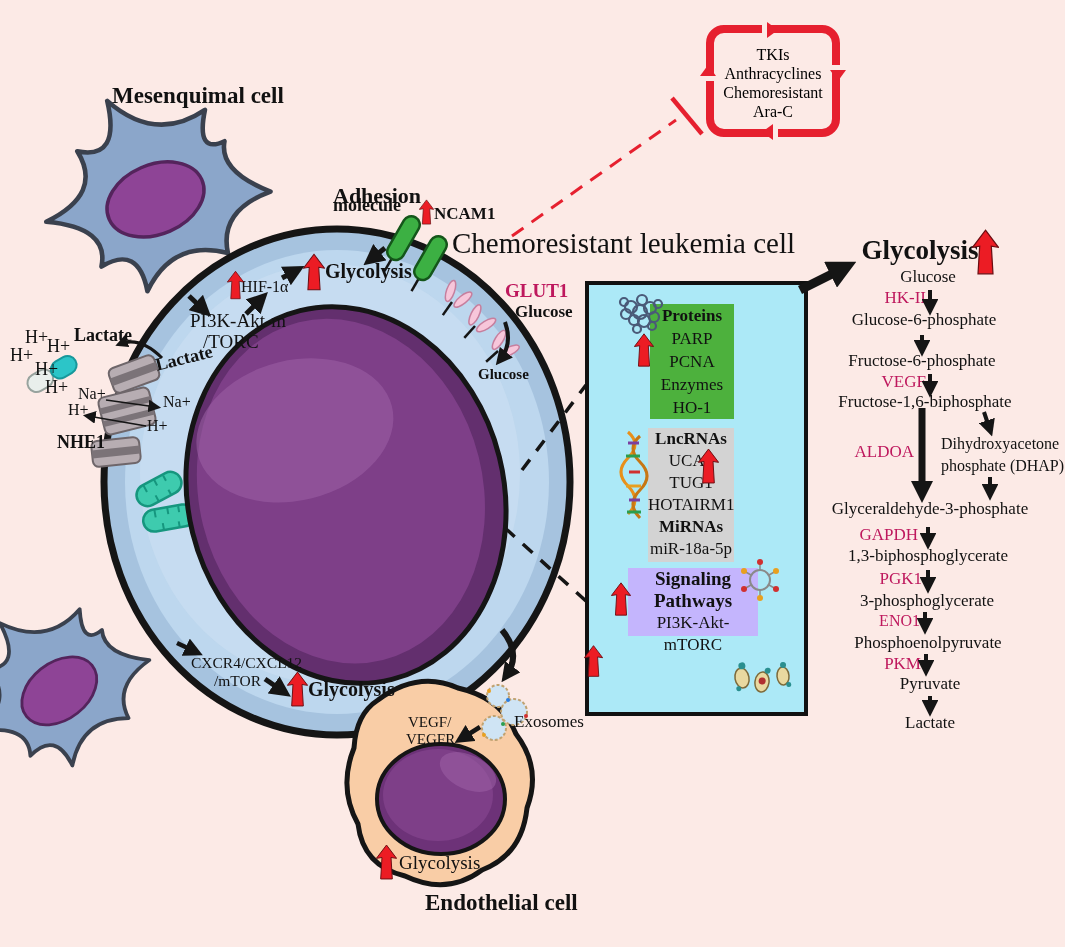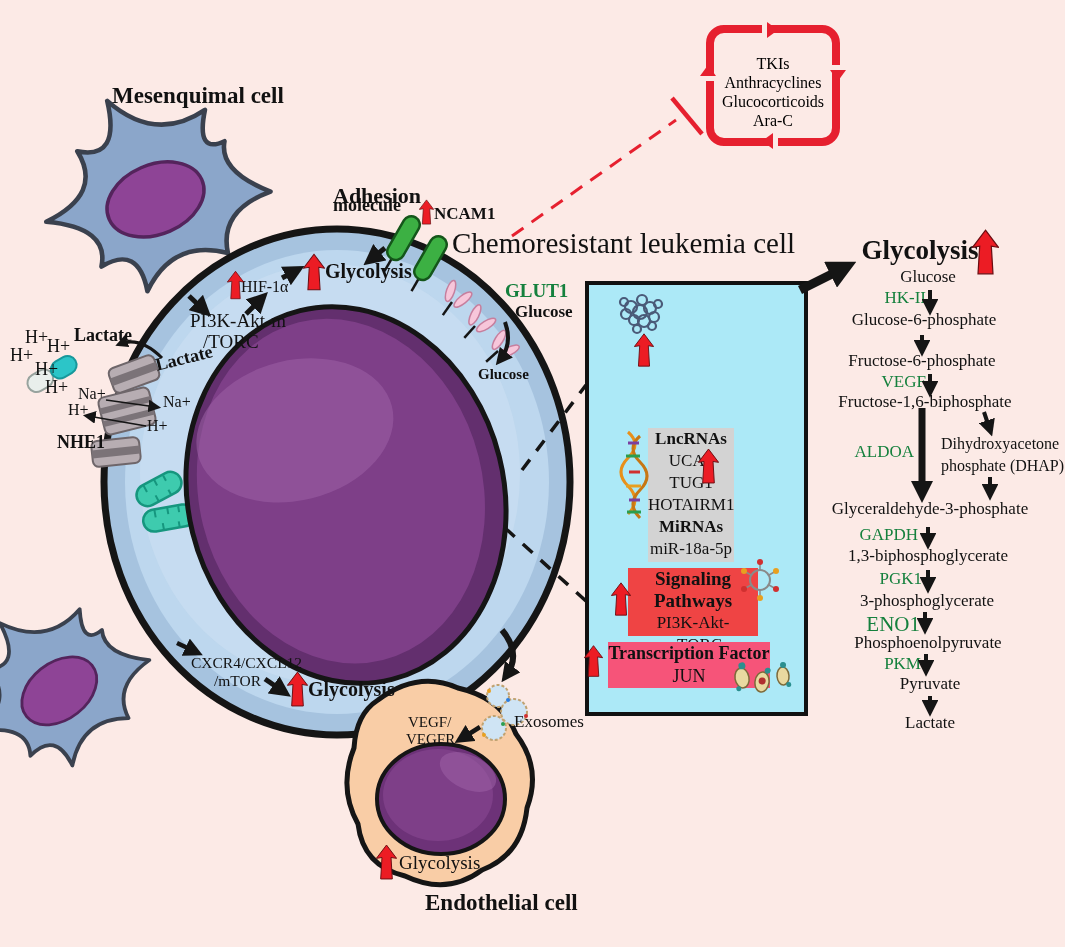--- a/index.html
+++ b/index.html
@@ -3,23 +3,23 @@
 <meta charset="utf-8">
 <style>
   html,body{margin:0;padding:0;background:#fff}
   #stage{position:relative;width:1065px;height:947px;background:#fceae6;
          font-family:"Liberation Serif",serif;overflow:hidden}
   #art1{position:absolute;left:0;top:0;z-index:0}
   #art2{position:absolute;left:0;top:0;z-index:3;pointer-events:none}
   .lbl{position:absolute;white-space:nowrap;color:#111;line-height:1.05;z-index:2}
   .b{font-weight:bold}
   .it{}
-  .teal{color:#15803d}
+  .teal{color:#be185d}
   #drugbox{position:absolute;left:706px;top:25px;width:118px;height:84px;
-           border:8px solid #e6202f;border-radius:18px;padding-top:21px;
+           border:8px solid #e6202f;border-radius:18px;padding-top:12px;
            text-align:center;font-size:16px;line-height:19px;z-index:2}
   .notch{position:absolute;display:flex;align-items:center}
   .n-gap{width:5px;height:13px;background:#fceae6}
   .n-tri{width:0;height:0;border-top:8px solid transparent;
          border-bottom:8px solid transparent;border-left:11px solid #e6202f}
   #infobox{position:absolute;left:585px;top:281px;width:215px;height:427px;
            background:#ace9f7;border:4px solid #111;z-index:1}
   .ibox{position:absolute;text-align:center;color:#111}
   .ibox div{overflow:hidden}
 </style>
@@ -138,57 +138,60 @@
   </g>
   <g>
     <line x1="522" y1="470" x2="586" y2="385" stroke="#151515" stroke-width="3.5" stroke-dasharray="13,11"></line>
     <line x1="505" y1="528" x2="586" y2="601" stroke="#151515" stroke-width="3.5" stroke-dasharray="13,11"></line>
   </g>
 </svg>
 
 <div id="drugbox">
   <div>TKIs</div>
   <div>Anthracyclines</div>
-  <div>Glucocorticoids</div>
+  <div>Chemoresistant</div>
   <div>Ara-C</div>
   <span class="notch" style="left:48px;top:-11px">
         <span class="n-gap"></span>
         <span class="n-tri"></span>
       </span>
   <span class="notch" style="right:-14px;top:32px;transform:rotate(90deg)">
         <span class="n-gap"></span>
         <span class="n-tri"></span>
       </span>
   <span class="notch" style="left:48px;bottom:-11px;transform:rotate(180deg)">
         <span class="n-gap"></span>
         <span class="n-tri"></span>
       </span>
   <span class="notch" style="left:-14px;top:32px;transform:rotate(270deg)">
         <span class="n-gap"></span>
         <span class="n-tri"></span>
       </span>
 </div>
 
 <div id="infobox">
+  <div class="ibox" style="left:61px;top:19px;width:84px;height:115px;background:#4db13d;font-size:17px;line-height:23px">
+    <div class="b">Proteins</div>
+    <div>PARP</div>
+    <div>PCNA</div>
+    <div>Enzymes</div>
+    <div>HO-1</div>
+  </div>
   <div class="ibox" style="left:59px;top:143px;width:86px;height:134px;background:#d3d3d3;font-size:17px;line-height:22px">
     <div class="b">LncRNAs</div>
     <div>UCA1</div>
     <div>TUG1</div>
     <div>HOTAIRM1</div>
     <div class="b">MiRNAs</div>
     <div>miR-18a-5p</div>
   </div>
-  <div class="ibox" style="left:39px;top:283px;width:130px;height:68px;background:#ef4444;font-size:17px;line-height:22px">
+  <div class="ibox" style="left:39px;top:283px;width:130px;height:68px;background:#c4b5fd;font-size:17px;line-height:22px">
     <div class="b" style="font-size:19px">Signaling</div>
     <div class="b" style="font-size:19px">Pathways</div>
     <div>PI3K-Akt-mTORC</div>
-  </div>
-  <div class="ibox" style="left:19px;top:357px;width:162px;height:46px;background:#f65479;font-size:18px;line-height:23px">
-    <div class="b">Transcription Factor</div>
-    <div>JUN</div>
   </div>
 </div>
 
 <div class="lbl b" style="left:112px;top:84px;font-size:23px">Mesenquimal cell</div>
 <div class="lbl it" style="left:452px;top:228px;font-size:29px">Chemoresistant leukemia cell</div>
 
 <div class="lbl b" style="left:333px;top:184px;font-size:22px">Adhesion</div>
 <div class="lbl b" style="left:333px;top:196px;font-size:18px">molecule</div>
 <div class="lbl b" style="left:434px;top:205px;font-size:17px">NCAM1</div>
 <div class="lbl b" style="left:325px;top:261px;font-size:20px">Glycolysis</div>
@@ -231,21 +234,21 @@
 <div class="lbl teal" style="left:926px;top:373px;font-size:17px;transform:translateX(-100%)">VEGF</div>
 <div class="lbl" style="left:925px;top:393px;font-size:17px;transform:translateX(-50%)">Fructose-1,6-biphosphate</div>
 <div class="lbl" style="left:941px;top:436px;font-size:16px">Dihydroxyacetone</div>
 <div class="lbl" style="left:941px;top:458px;font-size:16px">phosphate (DHAP)</div>
 <div class="lbl teal" style="left:914px;top:443px;font-size:17px;transform:translateX(-100%)">ALDOA</div>
 <div class="lbl" style="left:930px;top:500px;font-size:17px;transform:translateX(-50%)">Glyceraldehyde-3-phosphate</div>
 <div class="lbl teal" style="left:918px;top:526px;font-size:17px;transform:translateX(-100%)">GAPDH</div>
 <div class="lbl" style="left:928px;top:547px;font-size:17px;transform:translateX(-50%)">1,3-biphosphoglycerate</div>
 <div class="lbl teal" style="left:922px;top:570px;font-size:17px;transform:translateX(-100%)">PGK1</div>
 <div class="lbl" style="left:927px;top:592px;font-size:17px;transform:translateX(-50%)">3-phosphoglycerate</div>
-<div class="lbl teal" style="left:920px;top:613px;font-size:21px;transform:translateX(-100%)">ENO1</div>
+<div class="lbl teal" style="left:920px;top:613px;font-size:16px;transform:translateX(-100%)">ENO1</div>
 <div class="lbl" style="left:928px;top:634px;font-size:17px;transform:translateX(-50%)">Phosphoenolpyruvate</div>
 <div class="lbl teal" style="left:921px;top:655px;font-size:17px;transform:translateX(-100%)">PKM</div>
 <div class="lbl" style="left:930px;top:675px;font-size:17px;transform:translateX(-50%)">Pyruvate</div>
 <div class="lbl" style="left:930px;top:714px;font-size:17px;transform:translateX(-50%)">Lactate</div>
 
 <svg id="art2" width="1065" height="947" viewBox="0 0 1065 947">
   <defs>
     <marker id="ab" viewBox="0 0 10 10" refX="6" refY="5" markerWidth="4.2" markerHeight="4.2" orient="auto-start-reverse">
       <path d="M0,0 L10,5 L0,10 z" fill="#151515"></path>
     </marker>

